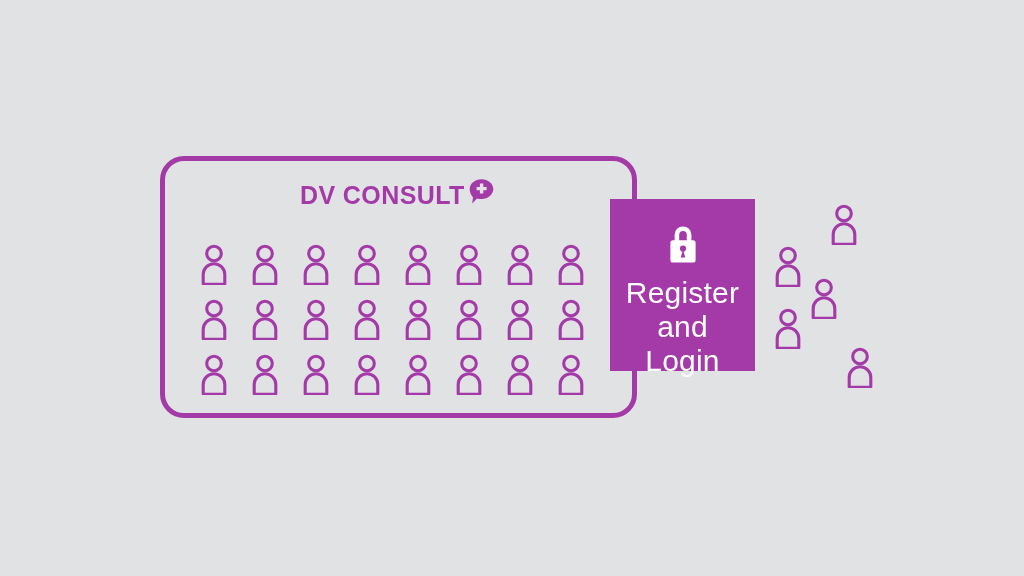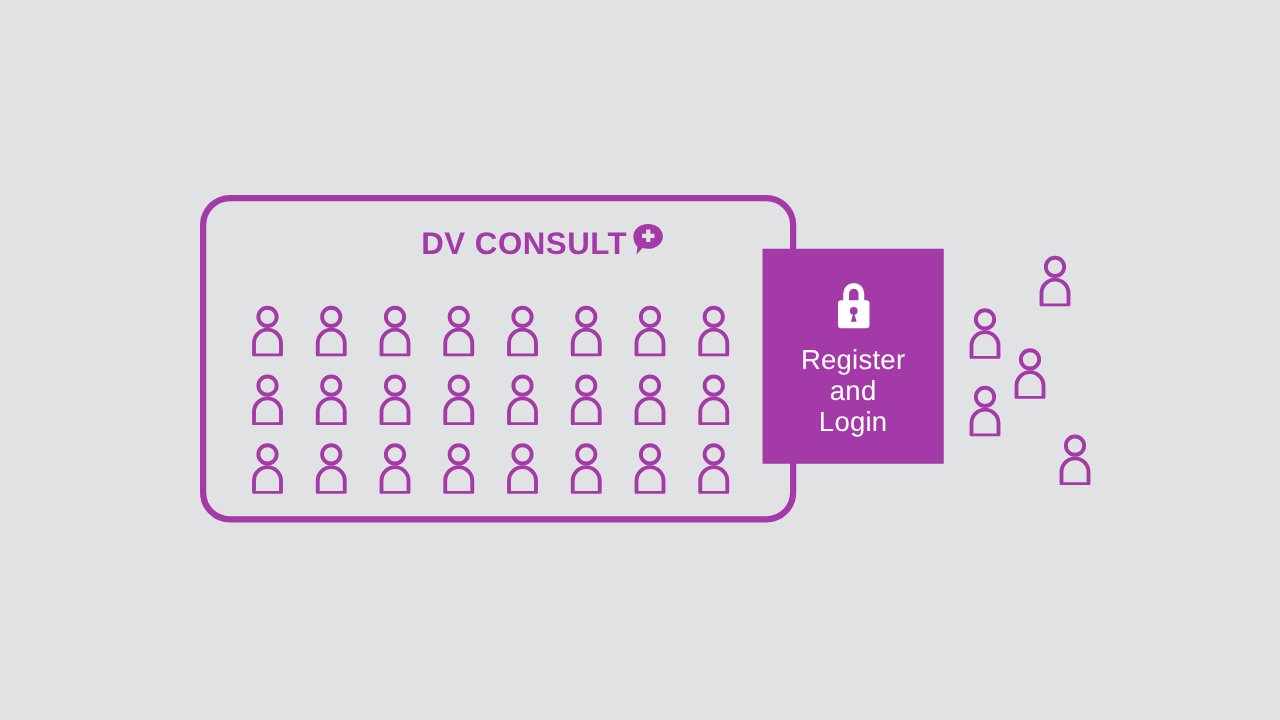--- a/index.html
+++ b/index.html
@@ -36,21 +36,20 @@
 
   
   .logo {
     position: absolute;
     left: 300px;
     top: 180px;
     height: 30px;
     display: flex;
     align-items: center;
     gap: 0px;
-    margin-left: 37px;
   }
   .logo-text {
     font-family: "Liberation Sans", sans-serif;
     font-weight: bold;
     font-size: 25px;
     letter-spacing: 0.4px;
     color: #a33aa8;
     line-height: 1;
     white-space: nowrap;
   }
@@ -104,21 +103,21 @@
   }
   .lock-icon {
     width: 40px;
     height: 45px;
     margin-bottom: 10px;
   }
   .lock-icon svg { display: block; }
   .panel-label {
     color: #ffffff;
     font-family: "Liberation Sans", sans-serif;
-    font-size: 22px;
+    font-size: 30px;
     font-weight: normal;
     line-height: 1.13;
     text-align: center;
     letter-spacing: 0.2px;
   }
   .panel-label span { display: block; }
 </style>
 </head>
 <body>
 

